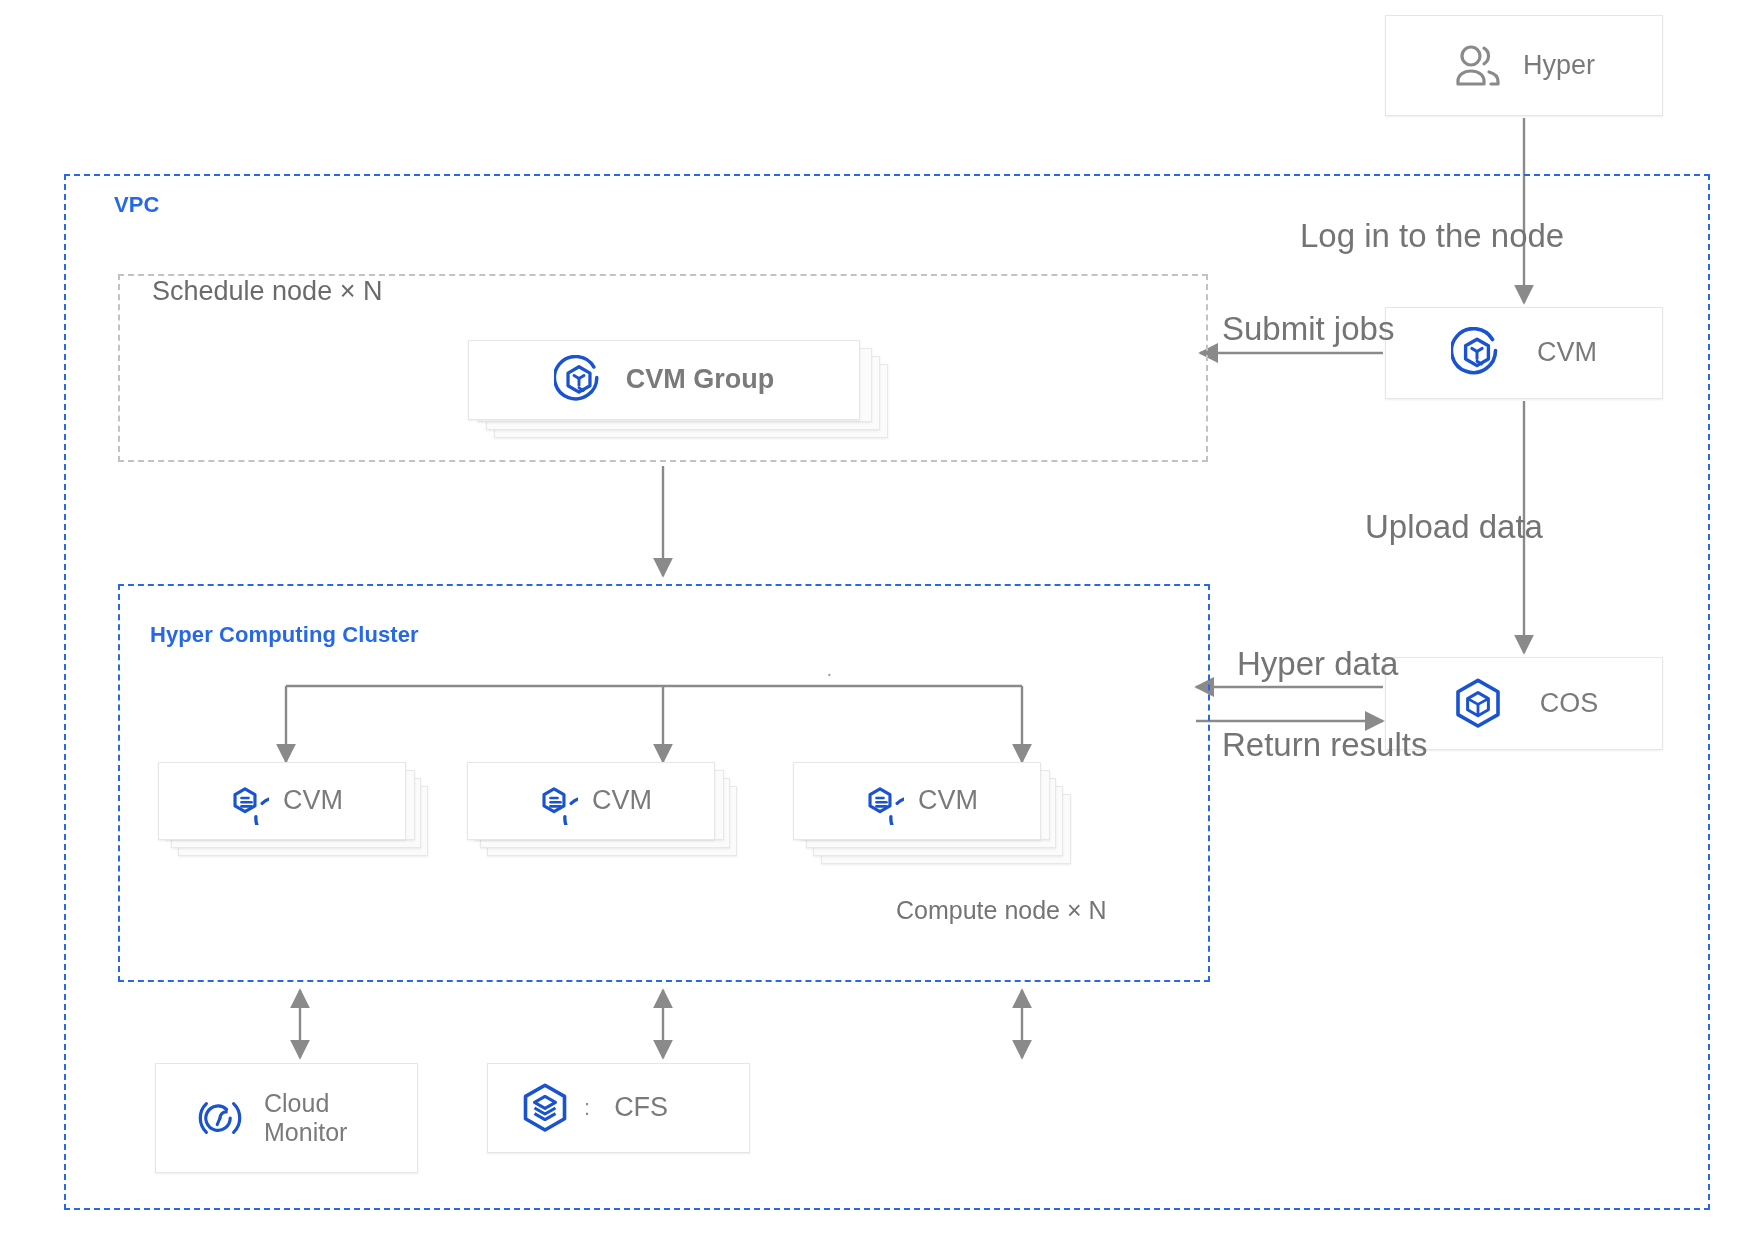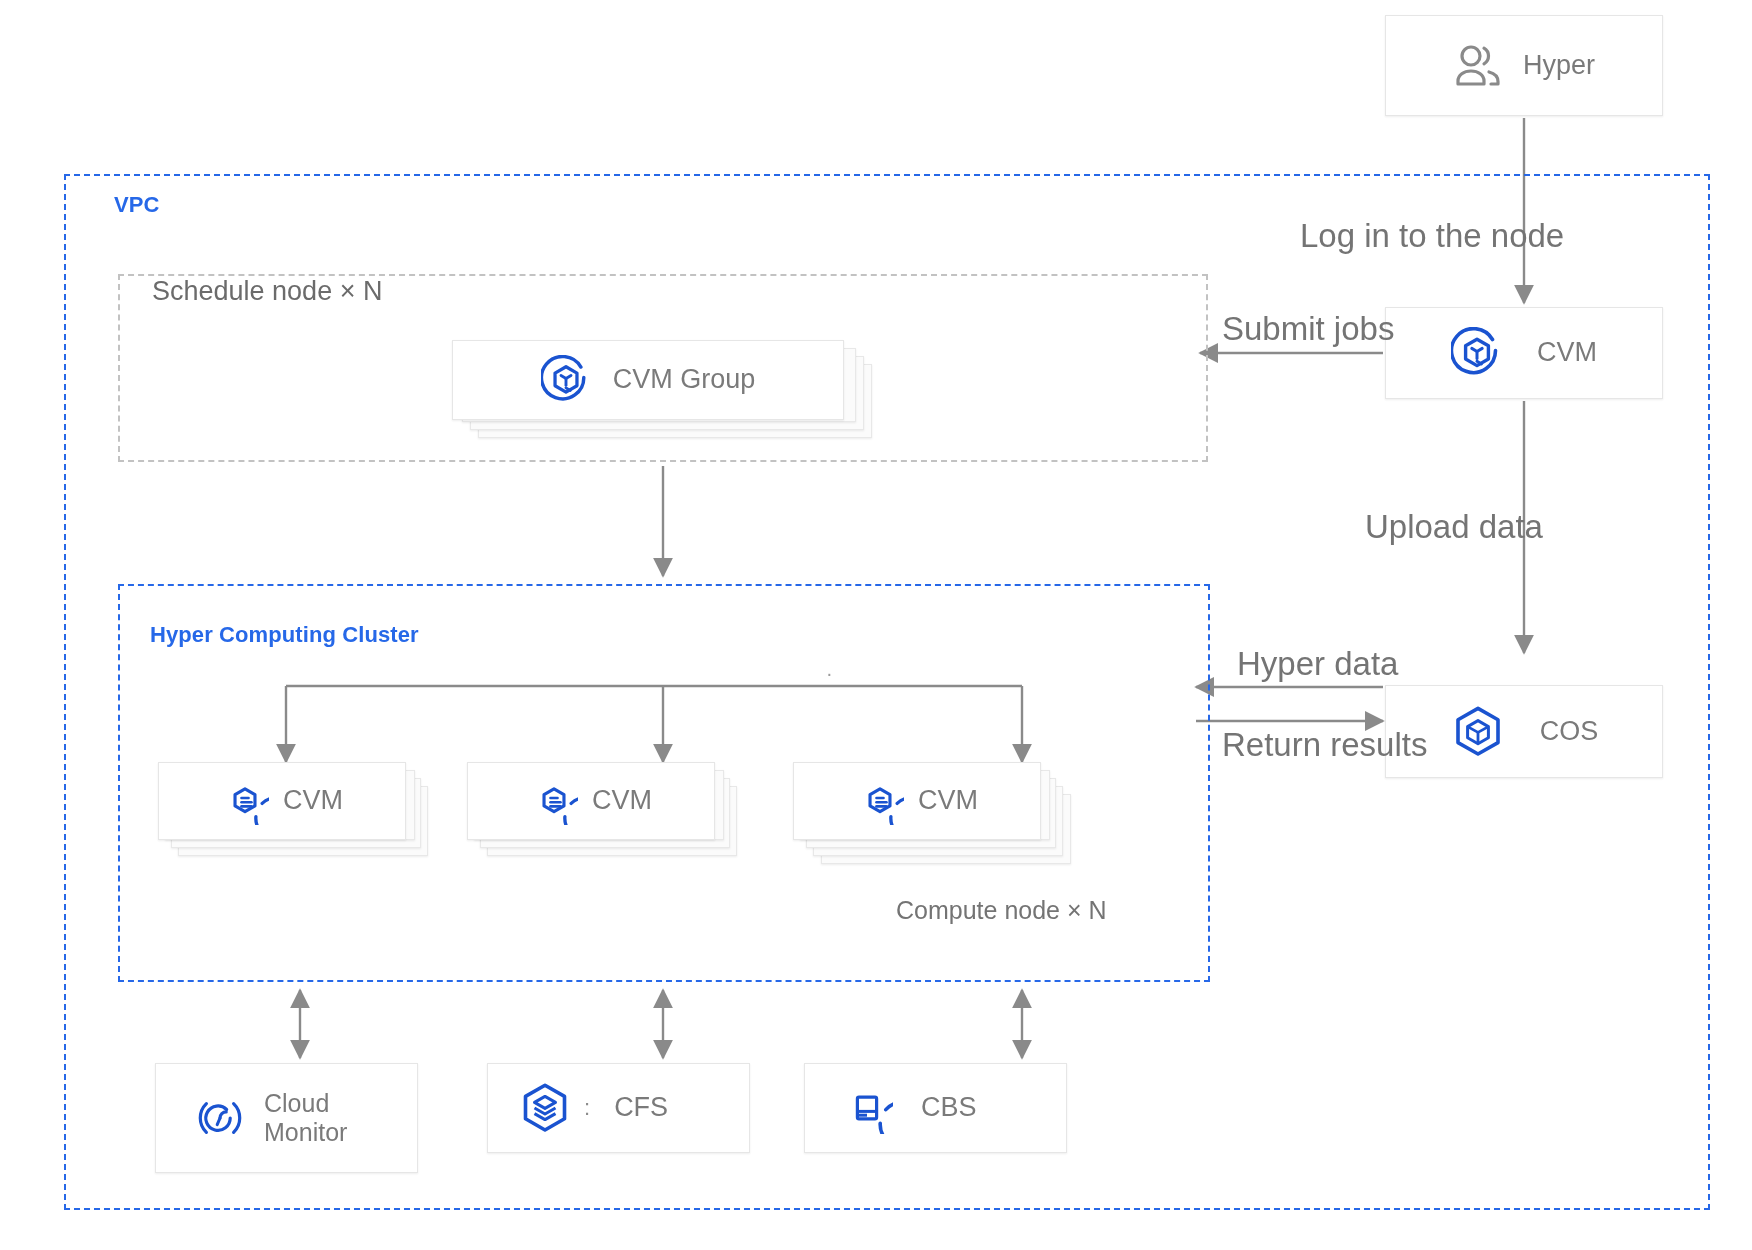--- a/index.html
+++ b/index.html
@@ -63,21 +63,21 @@
   }
 
   
   .flabel{
     position:absolute;color:#747474;font-size:33px;white-space:nowrap;
   }
 
   
   #box-user{left:1385px;top:15px;width:278px;height:101px;}
   #box-cvm-right{left:1385px;top:307px;width:278px;height:92px;}
-  #box-cos{left:1385px;top:657px;width:278px;height:93px;margin-top:28px;}
+  #box-cos{left:1385px;top:657px;width:278px;height:93px;}
 
   #box-cloudmonitor{left:155px;top:1063px;width:263px;height:110px;}
   #box-cfs{left:487px;top:1063px;width:263px;height:90px;}
   #box-cbs{left:804px;top:1063px;width:263px;height:90px;}
 
   .gap-dot{position:absolute;color:#9b9b9b;font-size:20px;}
 </style>
 </head>
 <body>
 
@@ -152,21 +152,21 @@
       <svg width="56" height="56" viewBox="0 0 56 56" fill="none">
         <path d="M28 4.4 48 15.8 48 38.6 28 50 8 38.6 8 15.8 Z" stroke="#1a53d0" stroke-width="3.6" stroke-linejoin="round"></path>
         <path d="M28 16.6 38.4 22.6 38.4 33.8 28 39.8 17.6 33.8 17.6 22.6 Z" stroke="#1a53d0" stroke-width="3.0" stroke-linejoin="round"></path>
         <path d="M17.6 22.6 28 28.4 38.4 22.6" stroke="#1a53d0" stroke-width="2.8" stroke-linejoin="round"></path>
         <path d="M28 28.4 28 39.8" stroke="#1a53d0" stroke-width="2.8"></path>
       </svg>
     </span>
     <span class="lbl">COS</span>
   </div>
 
-  <div class="stack" style="left:452px;top:340px;width:430px;height:120px;">
+  <div class="stack" style="left:468px;top:340px;width:430px;height:120px;font-weight:bold;">
     <div class="sheet" style="left:26px;top:24px;width:392px;height:72px;"></div>
     <div class="sheet" style="left:18px;top:16px;width:392px;height:72px;"></div>
     <div class="sheet" style="left:10px;top:8px;width:392px;height:72px;"></div>
     <div class="card" style="left:0px;top:0px;width:392px;height:80px;">
       <span class="ico" style="margin-right:22px;">
         <svg width="50" height="50" viewBox="0 0 52 52" fill="none">
           <path d="M41.5 12.5A22 22 0 1 0 44.5 23.5" stroke="#1a53d0" stroke-width="3.6" stroke-linecap="round"></path>
           <path d="M26 12.2 37.4 18.8 37.4 32.0 26 38.6 14.6 32.0 14.6 18.8 Z" stroke="#1a53d0" stroke-width="3.4" stroke-linejoin="round"></path>
           <path d="M20.8 21.4 26 24.5 31.2 21.4" stroke="#1a53d0" stroke-width="3" stroke-linecap="round" stroke-linejoin="round"></path>
           <path d="M26 24.5 26 31.4" stroke="#1a53d0" stroke-width="3" stroke-linecap="round"></path>
@@ -256,31 +256,20 @@
         <path d="M27 4.2 46.5 15.4 46.5 37.8 27 49 7.5 37.8 7.5 15.4 Z" stroke="#1a53d0" stroke-width="3.6" stroke-linejoin="round"></path>
         <path d="M27 15.4 37.5 21.4 27 27.4 16.5 21.4 Z" stroke="#1a53d0" stroke-width="3.0" stroke-linejoin="round"></path>
         <path d="M16.5 27.0 27 33.0 37.5 27.0" stroke="#1a53d0" stroke-width="3.0" stroke-linejoin="round"></path>
         <path d="M16.5 32.6 27 38.6 37.5 32.6" stroke="#1a53d0" stroke-width="3.0" stroke-linejoin="round"></path>
       </svg>
     </span>
     <span class="lbl" style="font-size:22px;margin-right:24px;color:#8c8c8c;">:</span>
     <span class="lbl">CFS</span>
   </div>
 
-  <div class="card" id="box-cbs" style="justify-content:flex-start;padding-left:36px;">
-    <span class="ico" style="margin-right:28px;">
-      <svg width="52" height="52" viewBox="0 0 52 52" fill="none">
-        <path d="M39.2 41.4A22 22 0 1 0 44.8 27.6" stroke="#1a53d0" stroke-width="3.6" stroke-linecap="round"></path>
-        <rect x="16.4" y="15.2" width="19.2" height="21.6" rx="1.6" stroke="#1a53d0" stroke-width="3.2"></rect>
-        <path d="M16.4 29.4 35.6 29.4" stroke="#1a53d0" stroke-width="3.0"></path>
-        <path d="M16.4 33.2 26.0 33.2" stroke="#1a53d0" stroke-width="3.0"></path>
-      </svg>
-    </span>
-    <span class="lbl">CBS</span>
-  </div>
 
   <div class="flabel" style="left:1300px;top:217px;">Log in to the node</div>
   <div class="flabel" style="left:1222px;top:310px;">Submit jobs</div>
   <div class="flabel" style="left:1365px;top:508px;">Upload data</div>
   <div class="flabel" style="left:1237px;top:645px;">Hyper data</div>
   <div class="flabel" style="left:1222px;top:726px;">Return results</div>
 
 </div>
 
 </body></html>

